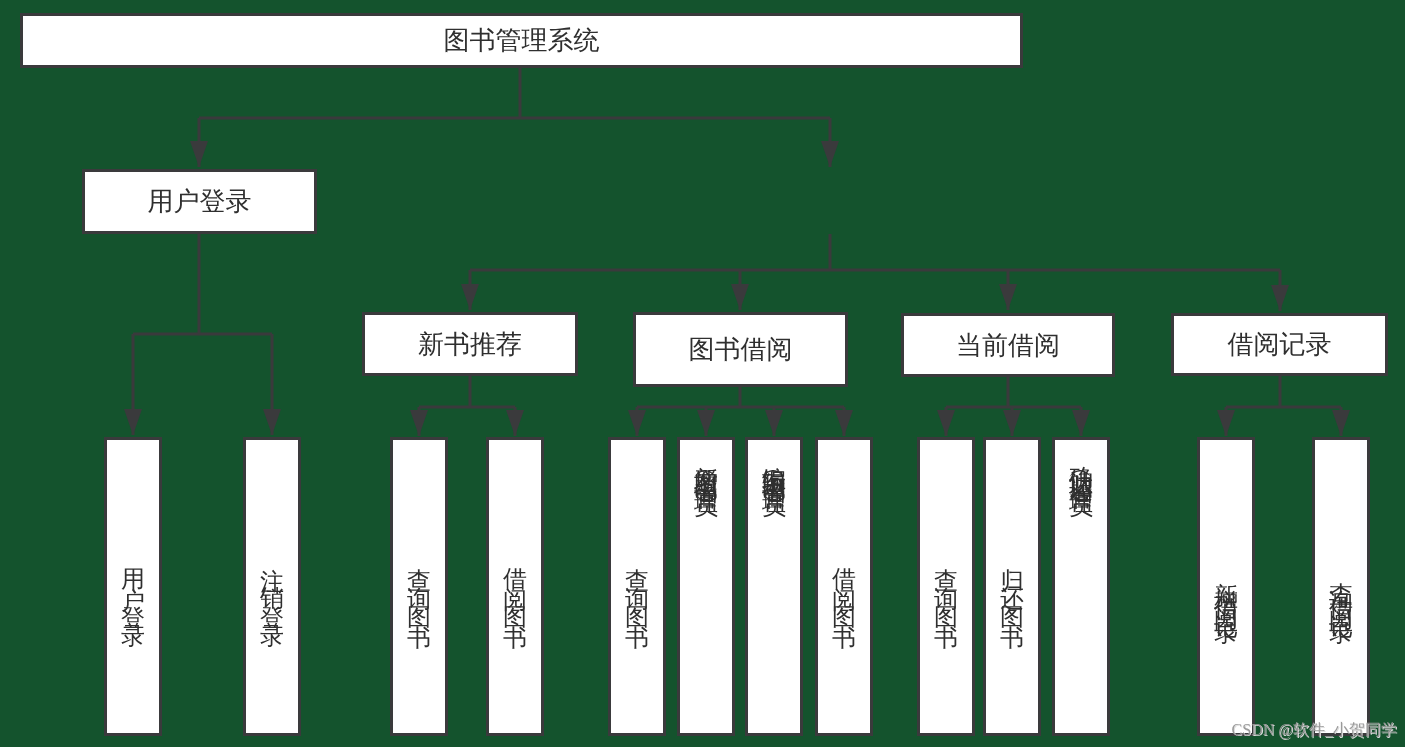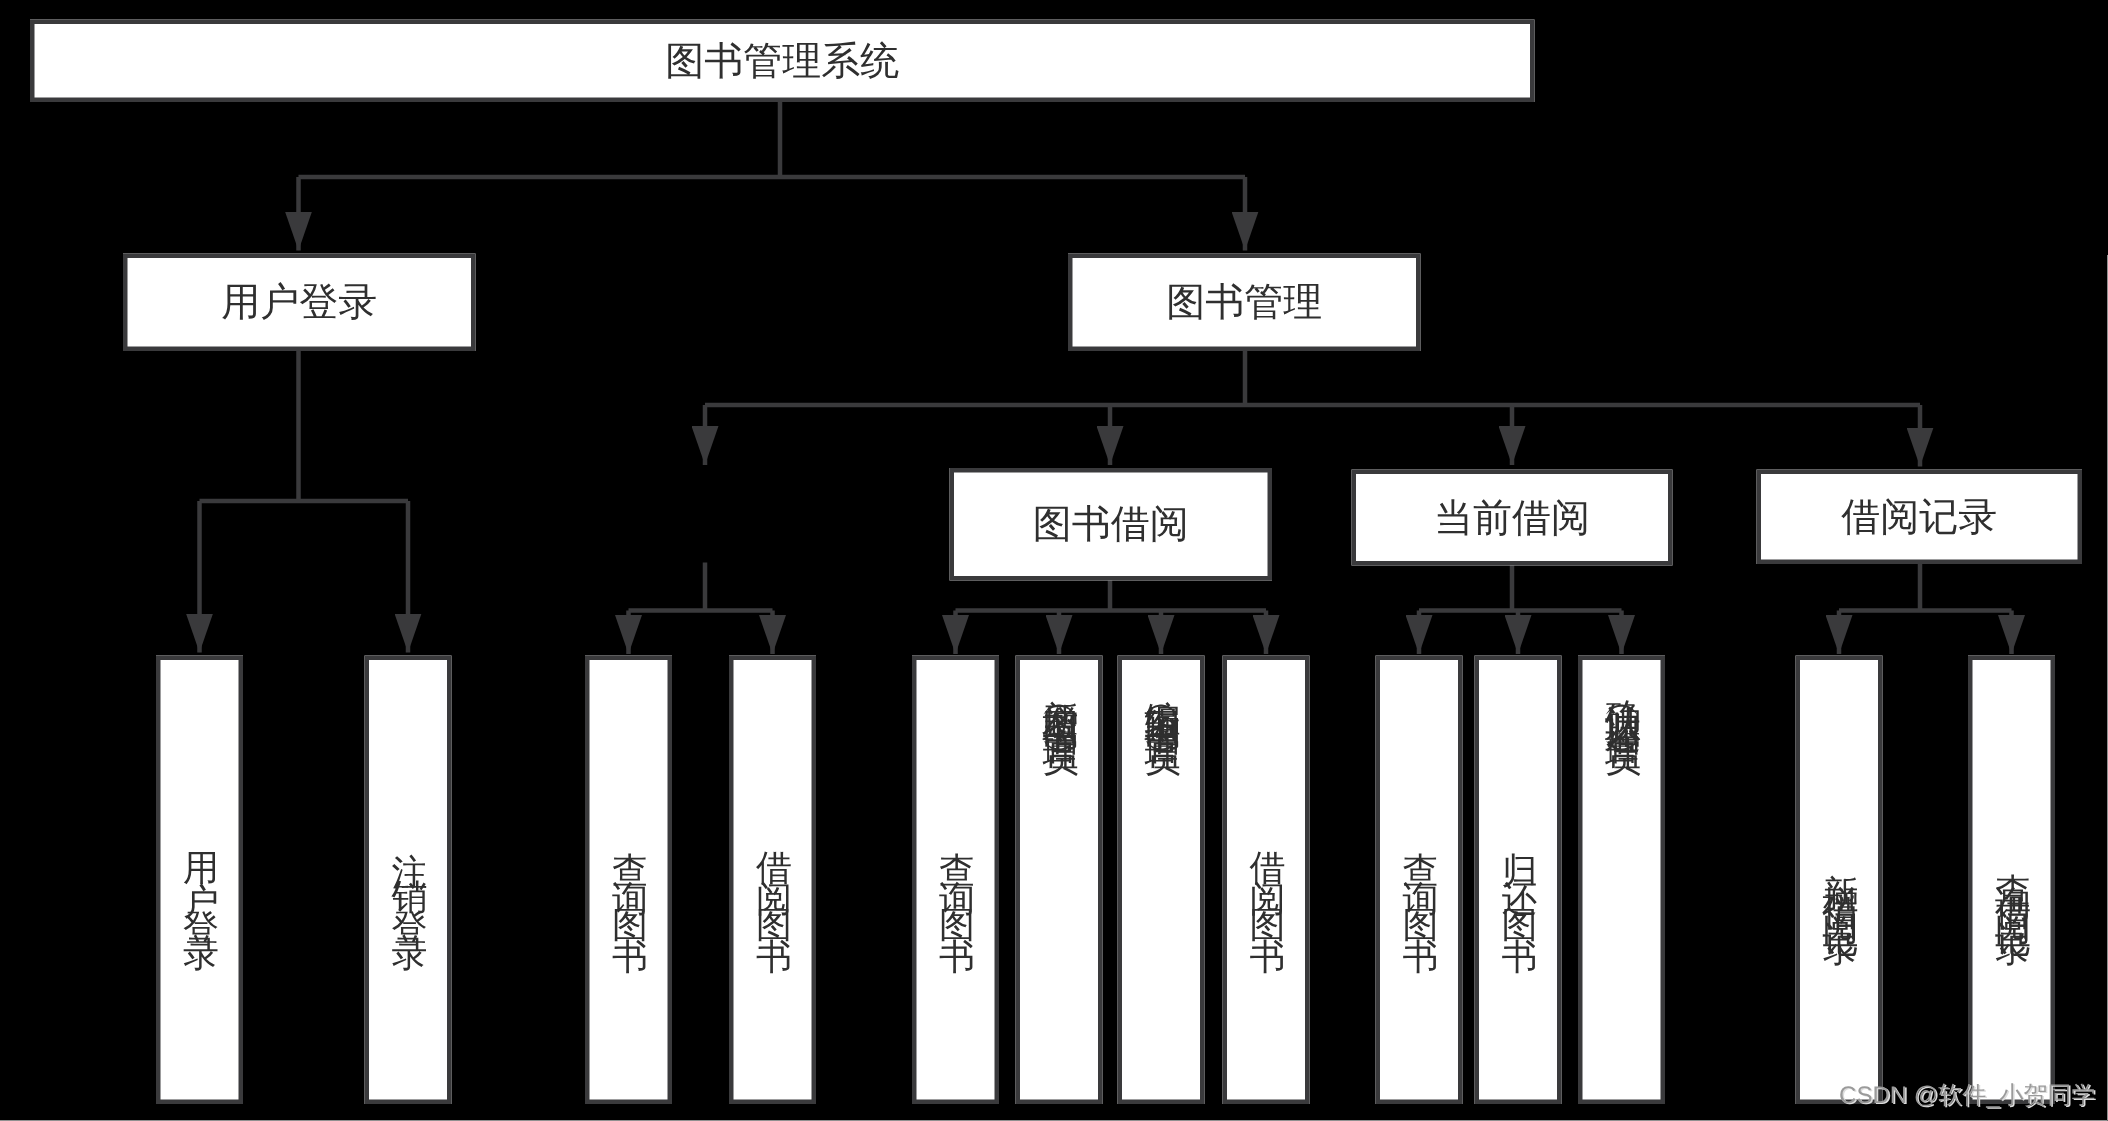--- a/index.html
+++ b/index.html
@@ -1,20 +1,20 @@
 <!DOCTYPE html>
 <html><head>
 <meta charset="utf-8">
 <style>
   html,body{margin:0;padding:0;background:#ffffff;}
   #stage{
     position:relative;
     width:1405px;height:747px;
-    background:#000000;
-    font-family:Liberation Sans, sans-serif;
+    background:#14532d;
+    font-family:Liberation Serif, serif;
     overflow:hidden;
   }
   #stage svg{position:absolute;left:0;top:0;}
   .node{
     position:absolute;
     box-sizing:border-box;
     background:#ffffff;
     border:3px solid #3a3a3c;
     display:flex;
     align-items:center;
@@ -88,22 +88,22 @@
     <line class="ln" x1="1012" y1="407" x2="1012" y2="436" marker-end="url(#arrow)"></line>
     <line class="ln" x1="1081" y1="407" x2="1081" y2="436" marker-end="url(#arrow)"></line>
 
     <line class="ln" x1="1226" y1="407" x2="1226" y2="436" marker-end="url(#arrow)"></line>
     <line class="ln" x1="1341" y1="407" x2="1341" y2="436" marker-end="url(#arrow)"></line>
   </svg>
 
   <div class="node h" style="left:20px;top:13px;width:1003px;height:55px">图书管理系统</div>
 
   <div class="node h" style="left:82px;top:169px;width:235px;height:65px">用户登录</div>
-  <div class="node h" style="left:712px;top:169px;width:235px;height:65px">图书管理</div>
 
+  <div class="node h" style="left:362px;top:312px;width:216px;height:64px">新书推荐</div>
   <div class="node h" style="left:633px;top:312px;width:215px;height:75px">图书借阅</div>
   <div class="node h" style="left:901px;top:313px;width:214px;height:64px">当前借阅</div>
   <div class="node h" style="left:1171px;top:313px;width:217px;height:63px">借阅记录</div>
 
   <div class="node v v4" style="left:104px">用户登录</div>
   <div class="node v v4" style="left:243px">注销登录</div>
 
   <div class="node v v4" style="left:390px">查询图书</div>
   <div class="node v v4" style="left:486px">借阅图书</div>
 

